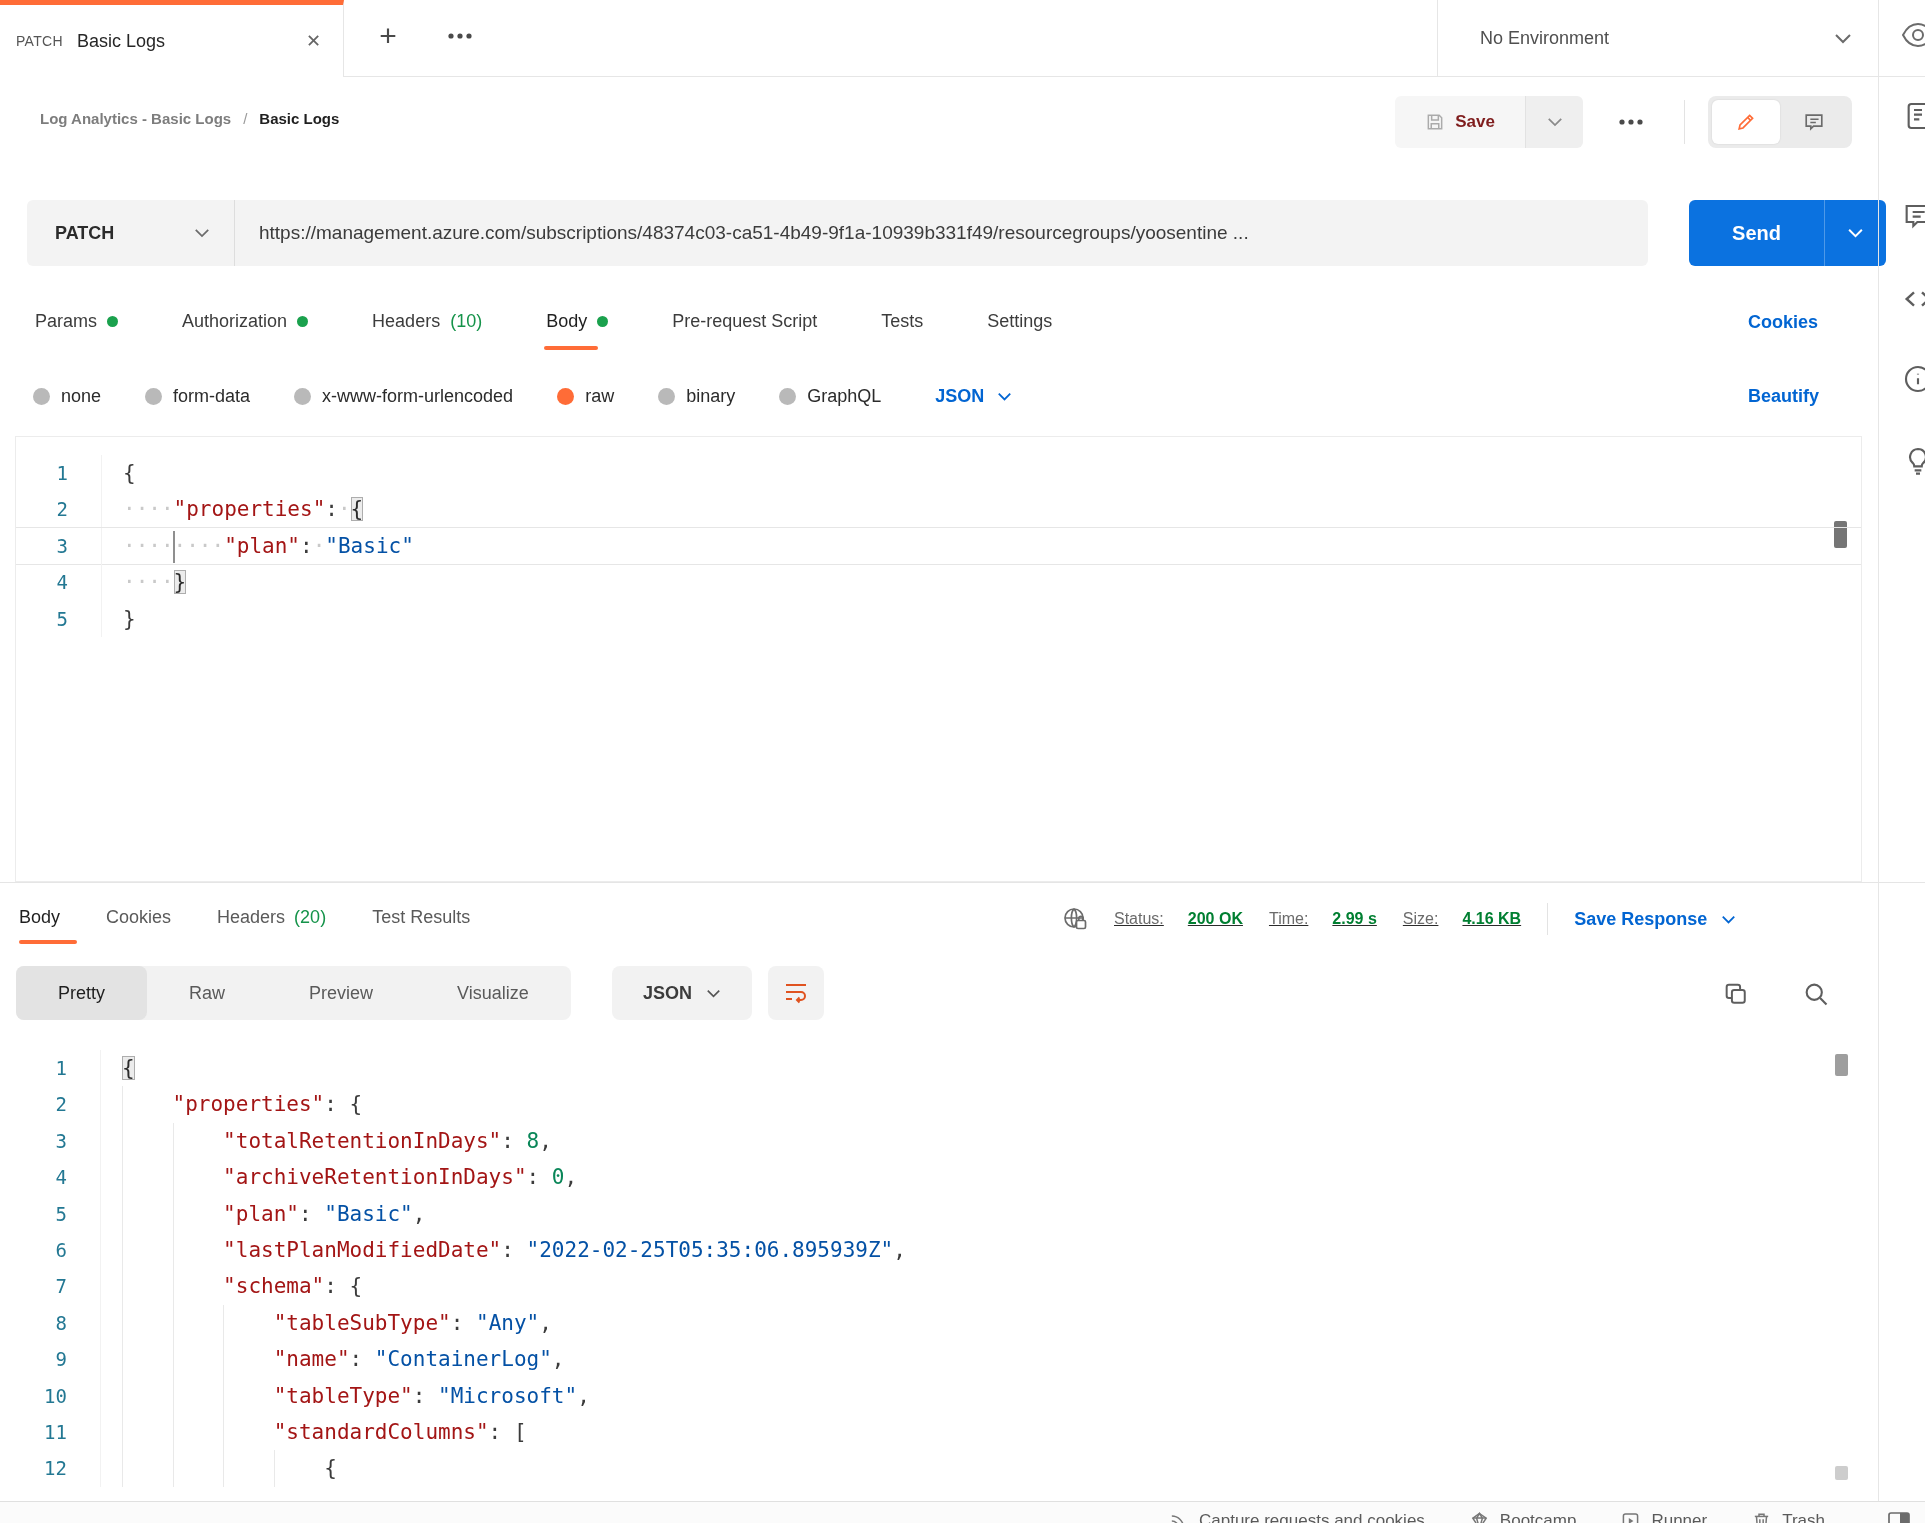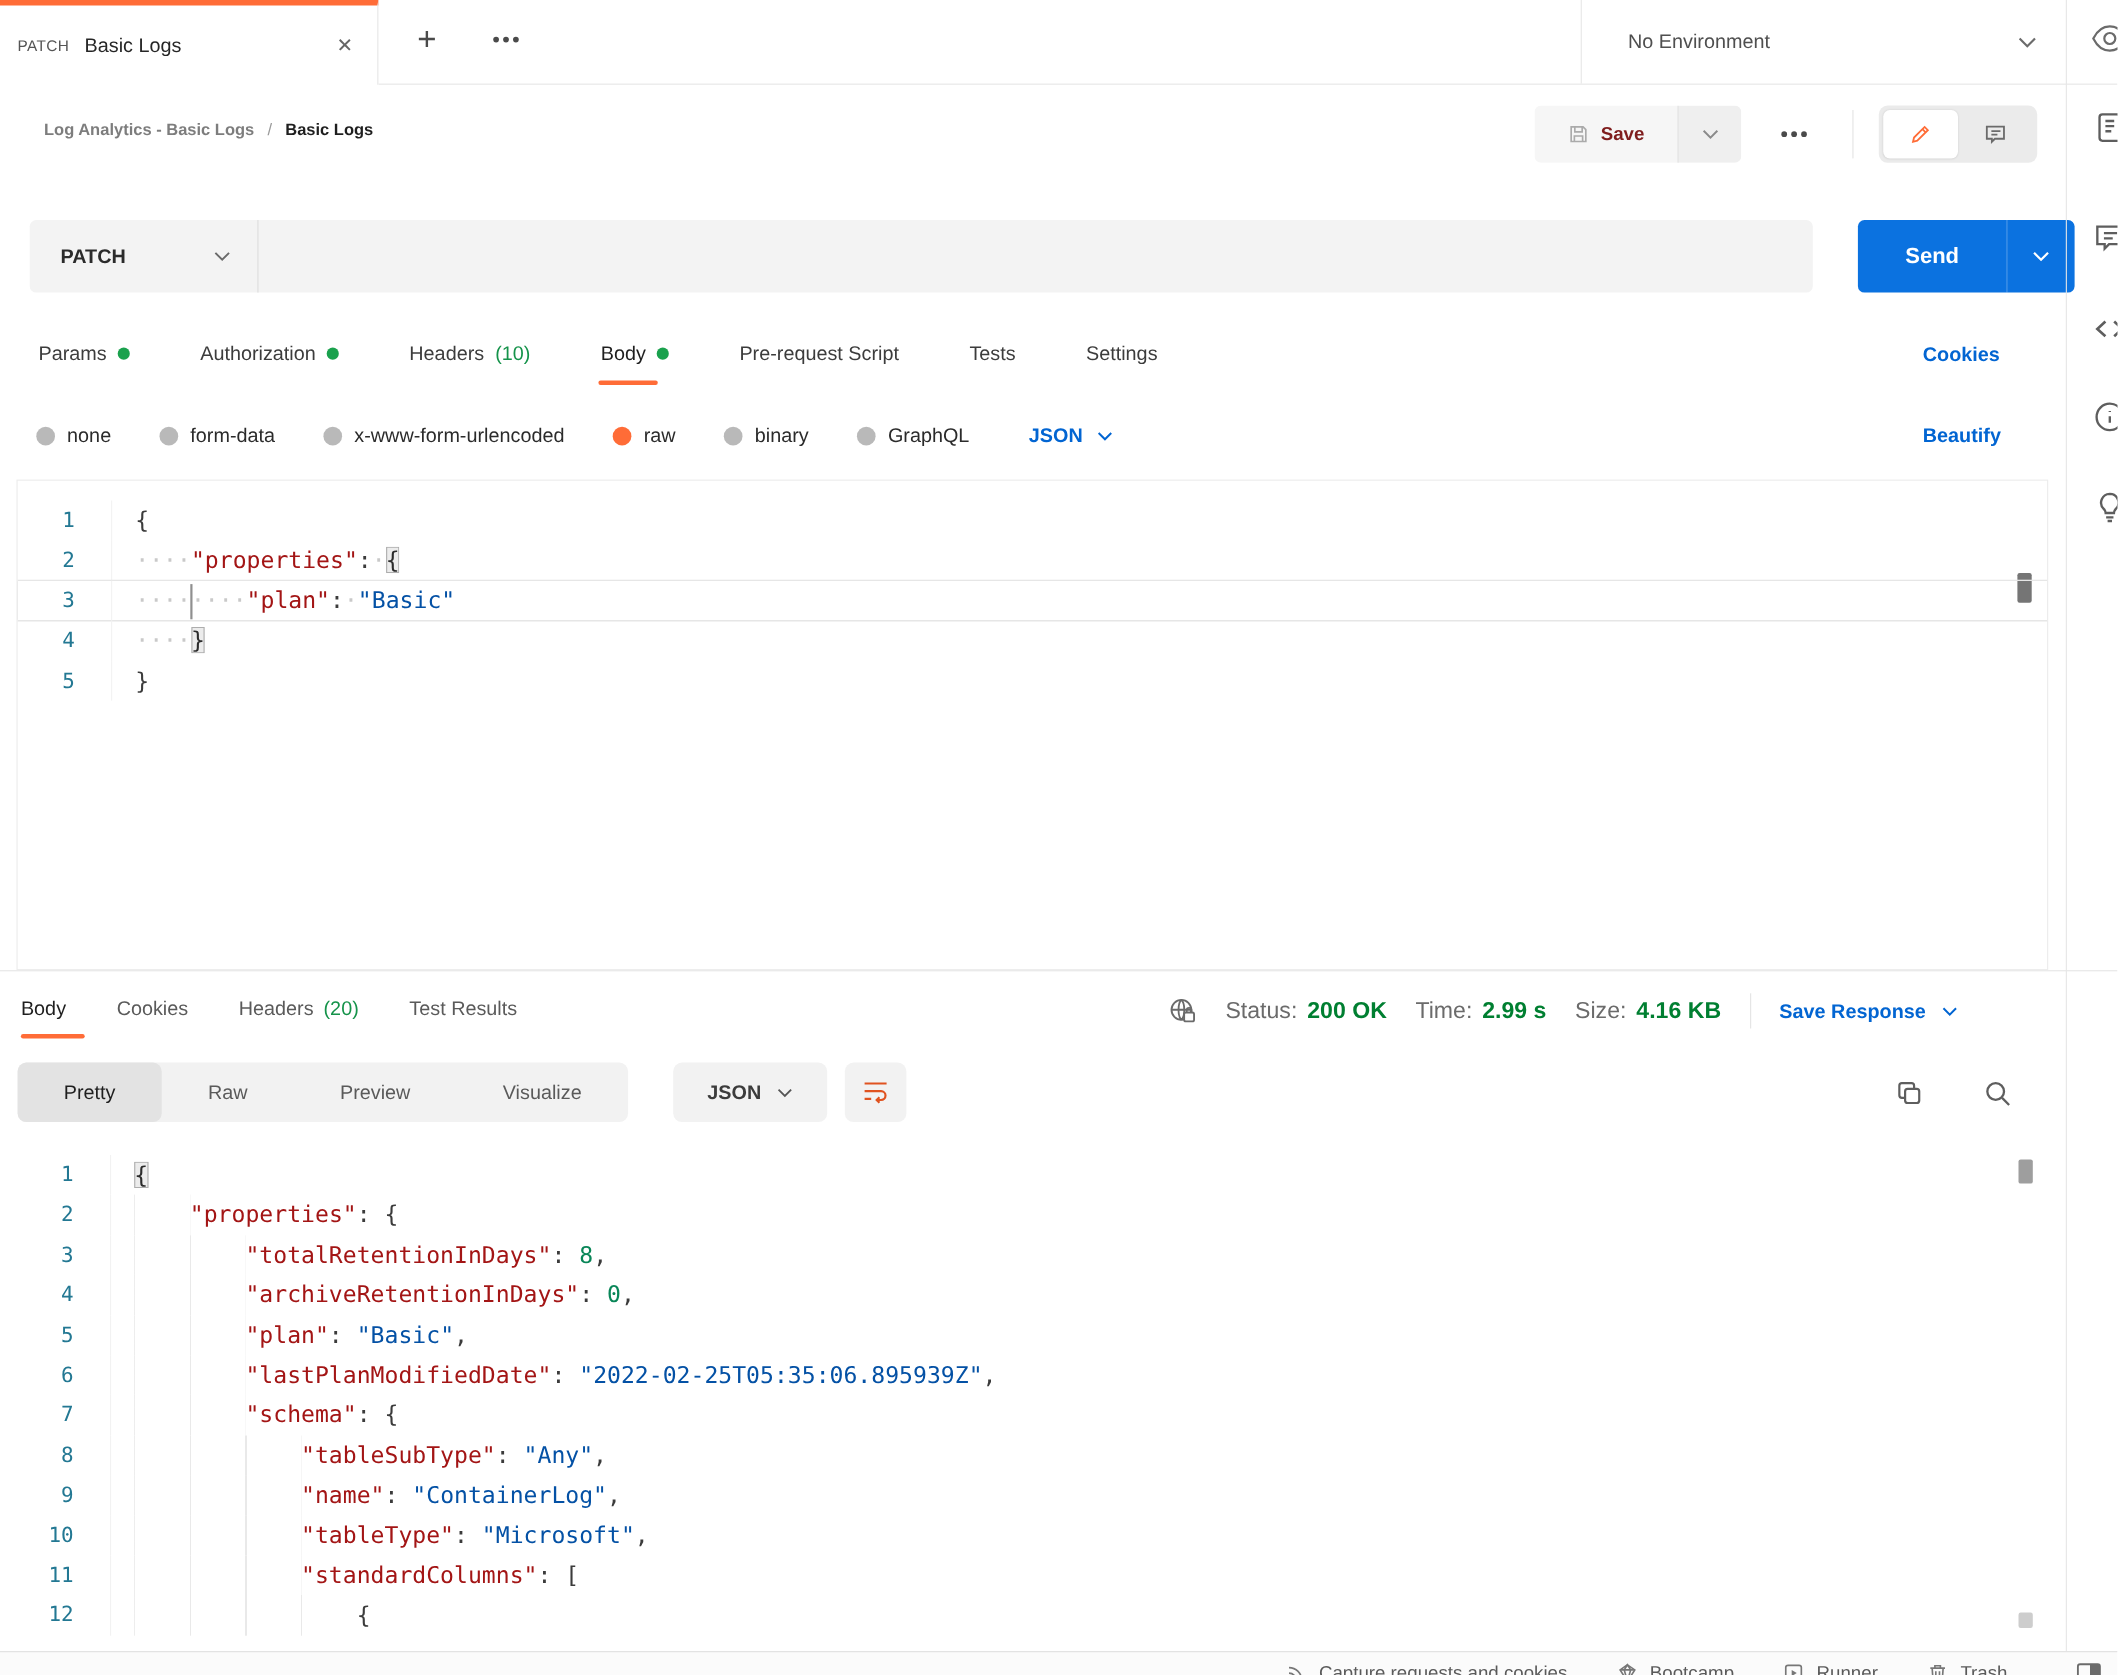--- a/index.html
+++ b/index.html
@@ -98,21 +98,21 @@
   #resp-thumb-bot { right:14px; top:420px; height:14px; background:#cdcdcd; }
 
   
   .resp-sep { position:absolute; left:0; top:882px; width:1925px; height:1px; background:#e5e5e5; }
   .resp-tabs { position:absolute; left:19px; top:902px; display:flex; gap:46px; align-items:center; height:30px; }
   .resp-tab { position:relative; display:flex; gap:9px; align-items:center; font-size:18px; color:#5a5a5a; cursor:pointer; }
   .resp-tab.active { color:#1f1f1f; }
   .resp-tab.active::after { content:''; position:absolute; left:0; width:58px; height:4px; background:#ff6c37;
                             bottom:-16px; border-radius:2px; }
   .resp-meta { position:absolute; left:1062px; top:898px; height:42px; display:flex; align-items:center; gap:26px; }
-  .meta-pair { display:flex; gap:9px; font-size:21px; }
+  .meta-pair { display:flex; gap:24px; font-size:16px;text-decoration:underline; }
   .meta-label { color:#6b6b6b; }
   .meta-value { color:#007f31; font-weight:600; }
   .meta-div { width:1px; height:32px; background:#e3e3e3; }
   .save-resp { display:flex; align-items:center; gap:14px; color:#0265d2; font-weight:700; font-size:18px; cursor:pointer; }
 
   
   .views { position:absolute; left:16px; top:966px; height:54px; background:#f2f2f2; border-radius:8px;
            display:flex; align-items:stretch; }
   .view { padding:0 42px; display:flex; align-items:center; font-size:18px; color:#5a5a5a; border-radius:8px; cursor:pointer; }
   .view.active { background:#e3e3e3; color:#1f1f1f; }
@@ -215,20 +215,21 @@
     </div>
   </div>
 
   <div class="url-bar">
     <div class="method">
       <span class="method-label">PATCH</span>
       <svg width="16" height="10" viewBox="0 0 18 11" fill="none" stroke="#6b6b6b" stroke-width="2">
           <path d="M2 2l7 7 7-7"></path>
         </svg>
     </div>
+    <div class="url-text">https://management.azure.com/subscriptions/48374c03-ca51-4b49-9f1a-10939b331f49/resourcegroups/yoosentine ...</div>
   </div>
   <div class="send">
     <div class="send-main">
       <span>Send</span>
     </div>
     <div class="send-chev">
       <svg width="17" height="10" viewBox="0 0 18 11" fill="none" stroke="#fff" stroke-width="2.2">
           <path d="M2 2l7 7 7-7"></path>
         </svg>
     </div>

